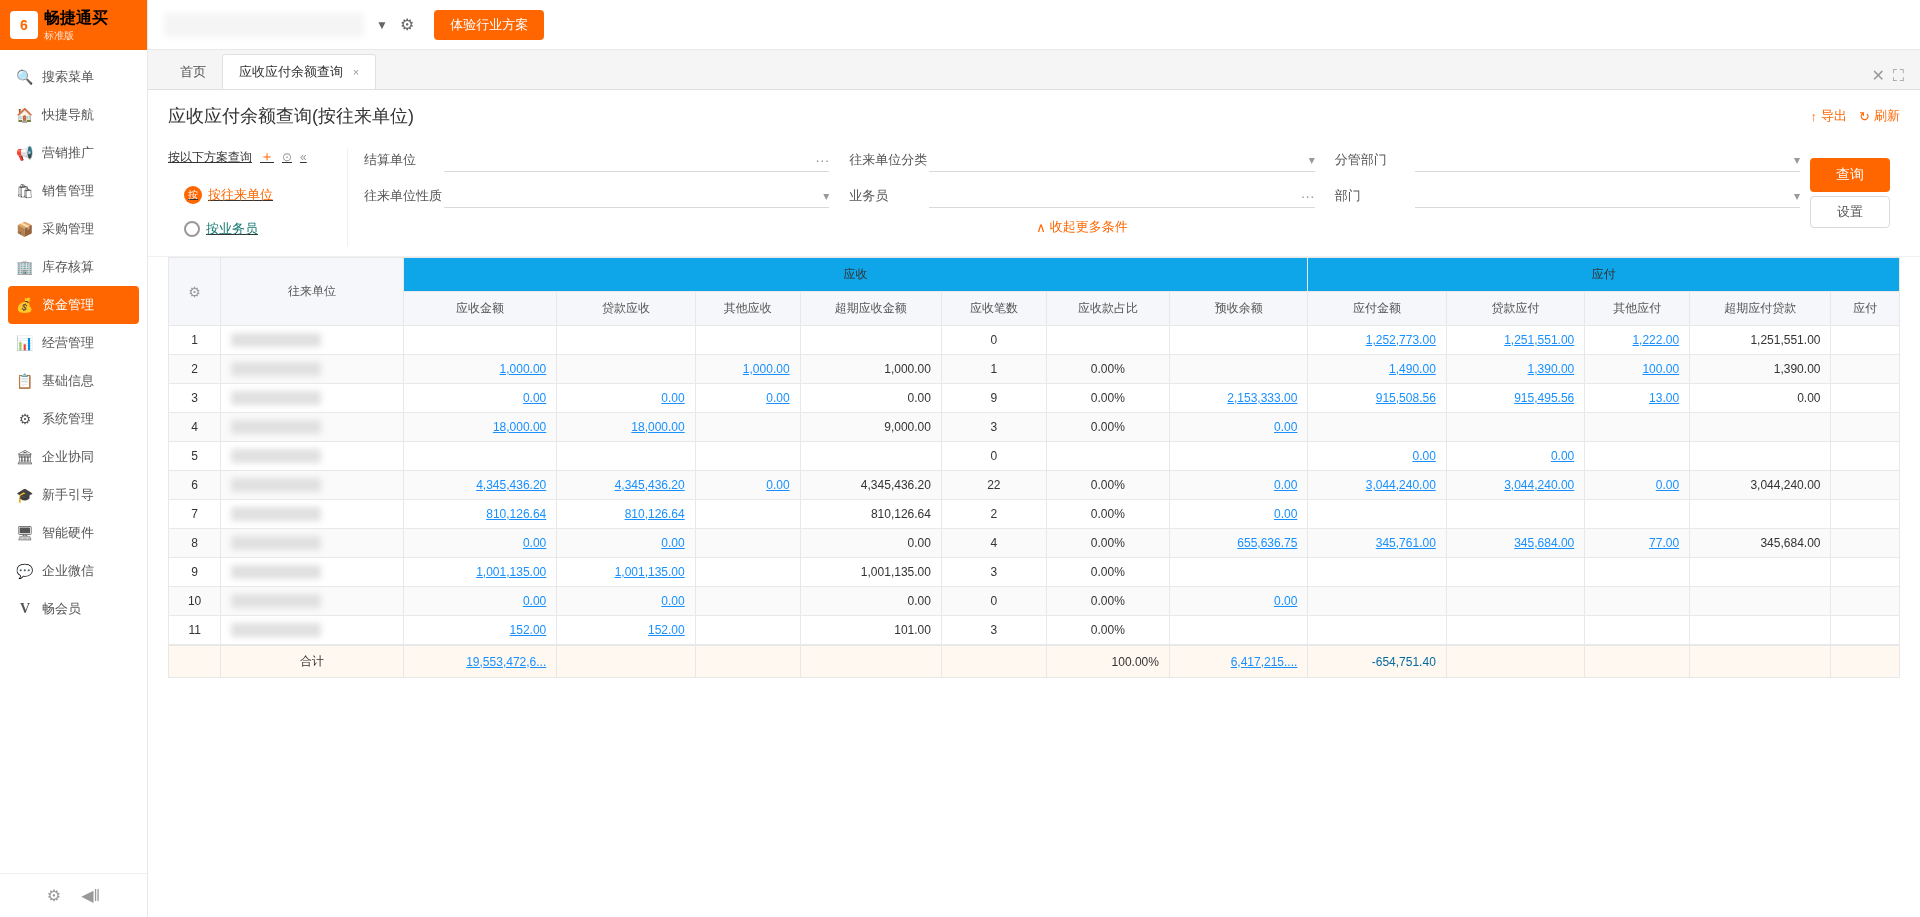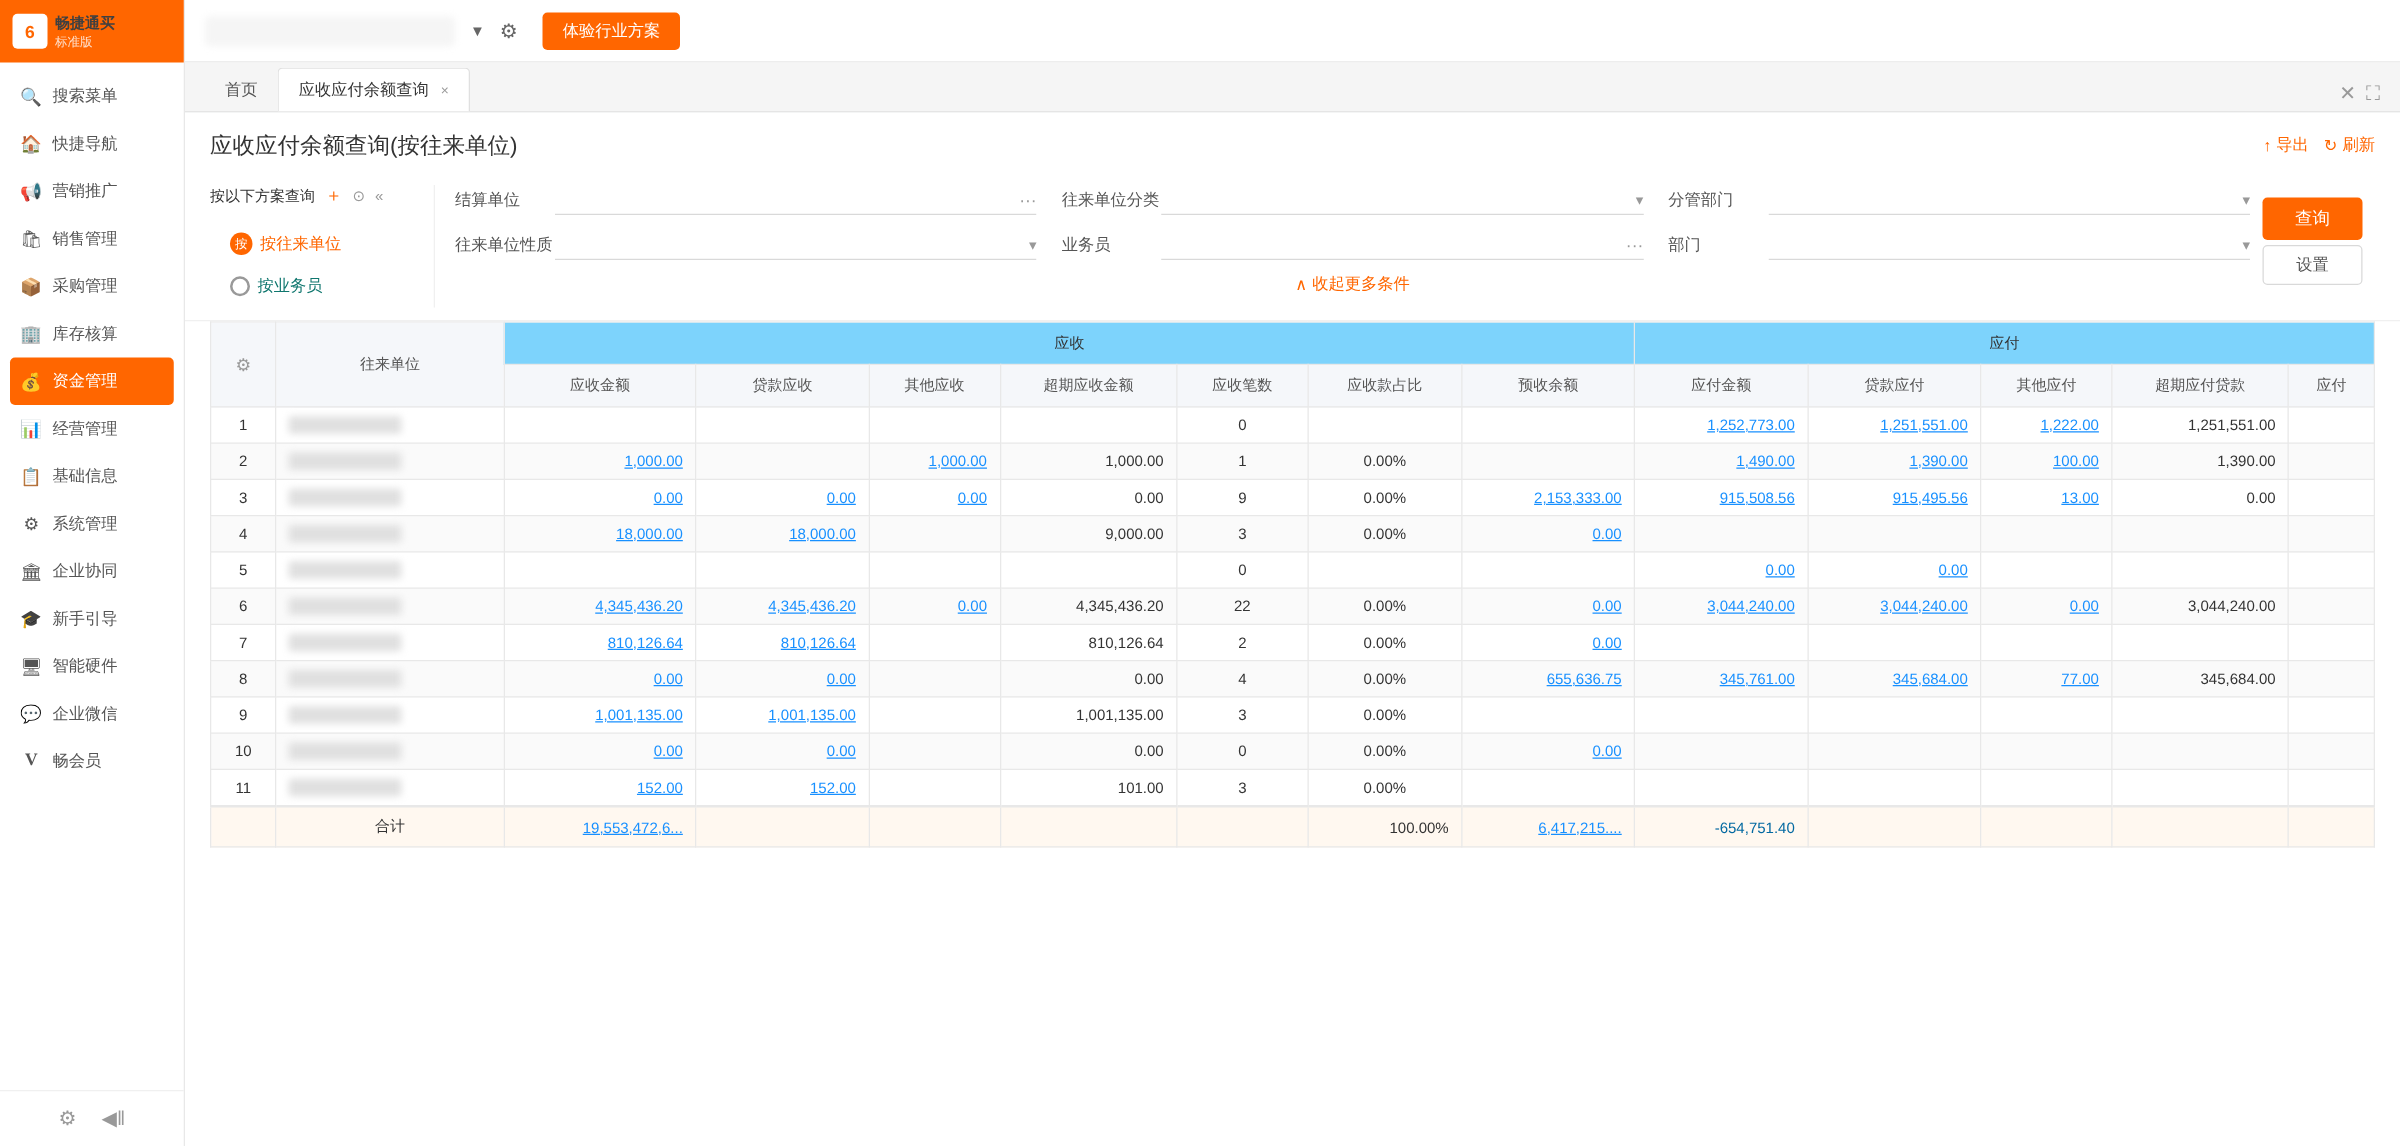--- a/index.html
+++ b/index.html
@@ -61,21 +61,21 @@
     .filter-dots { color: #999; font-size: 14px; cursor: pointer; margin-left: 4px; }
     .filter-chevron { color: #999; font-size: 12px; margin-left: 4px; cursor: pointer; }
     .filter-collapse { display: flex; align-items: center; justify-content: center; margin-top: 10px; color: #ff6600; cursor: pointer; font-size: 13px; gap: 4px; }
     .filter-option { display: flex; align-items: center; gap: 6px; padding: 8px 16px; cursor: pointer; font-size: 13px; color: #0f766e; }
     .filter-option.active { color: #ff6600; }
 
     
     .table-container { padding: 0 20px 20px; overflow: auto; }
     .data-table { width: 100%; border-collapse: collapse; font-size: 12px; }
     .data-table th { background: #f5f7fa; color: #555; padding: 8px 10px; text-align: center; border: 1px solid #e8e8e8; font-weight: normal; white-space: nowrap; }
-    .data-table th.group-header { background: #7dd3fc; color: #333; }
+    .data-table th.group-header { background: #0ea5e9; color: #333; }
     .data-table td { padding: 7px 10px; border: 1px solid #e8e8e8; text-align: right; white-space: nowrap; color: #333; }
     .data-table td.center { text-align: center; }
     .data-table td.left { text-align: center; }
     .data-table tr:nth-child(even) { background: #fafafa; }
     .data-table .link { color: #1890ff; text-decoration: underline; cursor: pointer; }
     .data-table tfoot td { background: #fff8f0; font-weight: 500; border-top: 2px solid #e8e8e8; }
     .settings-col { color: #999; cursor: pointer; font-size: 14px; }
 
     
     .query-btn { background: #ff6600; color: #fff; border: none; padding: 8px 24px; border-radius: 4px; cursor: pointer; font-size: 14px; display: block; width: 80px; margin-bottom: 4px; }
@@ -86,21 +86,21 @@
   </style>
 </head>
 <body>
 
 <div class="app-container">
 
   <div class="sidebar">
     <div class="sidebar-logo">
       <div class="sidebar-logo-icon">6</div>
       <div>
-        <div style="color:#404040;font-size:12px;font-weight:bold;">畅捷通买</div>
+        <div style="color:#000000;font-size:16px;font-weight:bold;">畅捷通买</div>
         <div style="color:#ffe0cc;font-size:10px;">标准版</div>
       </div>
     </div>
     <div class="sidebar-nav">
       <div class="sidebar-item">
         <span class="icon">🔍</span>
         <span>搜索菜单</span>
       </div>
       <div class="sidebar-item">
         <span class="icon">🏠</span>
@@ -201,21 +201,21 @@
           <div class="page-action-btn">
             <span>↻</span>
             <span>刷新</span>
           </div>
         </div>
       </div>
 
       <div class="filter-area">
         <div style="display:flex;gap:0;">
 
-          <div style="width:180px;border-right:1px solid #f0f0f0;padding-right:12px;">
+          <div style="width:180px;border-right:1px solid #f0f0f0;padding-right:12px;text-decoration:underline;">
             <div class="filter-header">
               <span>按以下方案查询</span>
               <span class="filter-add">＋</span>
               <span style="color:#999;cursor:pointer;">⊙</span>
               <span style="color:#999;cursor:pointer;">«</span>
             </div>
             <div class="filter-option active">
               <span style="width:18px;height:18px;background:#ff6600;border-radius:50%;display:inline-flex;align-items:center;justify-content:center;color:#fff;font-size:10px;">按</span>
               <span>按往来单位</span>
             </div>

